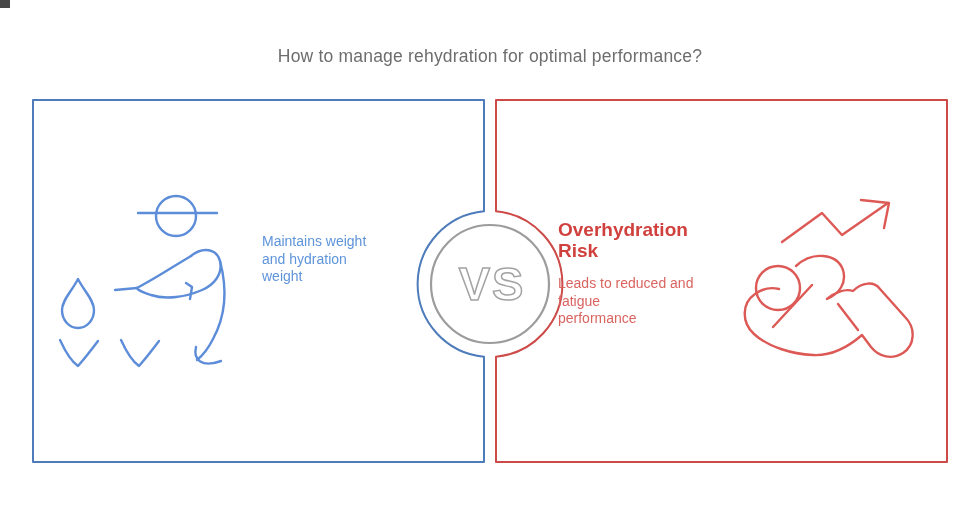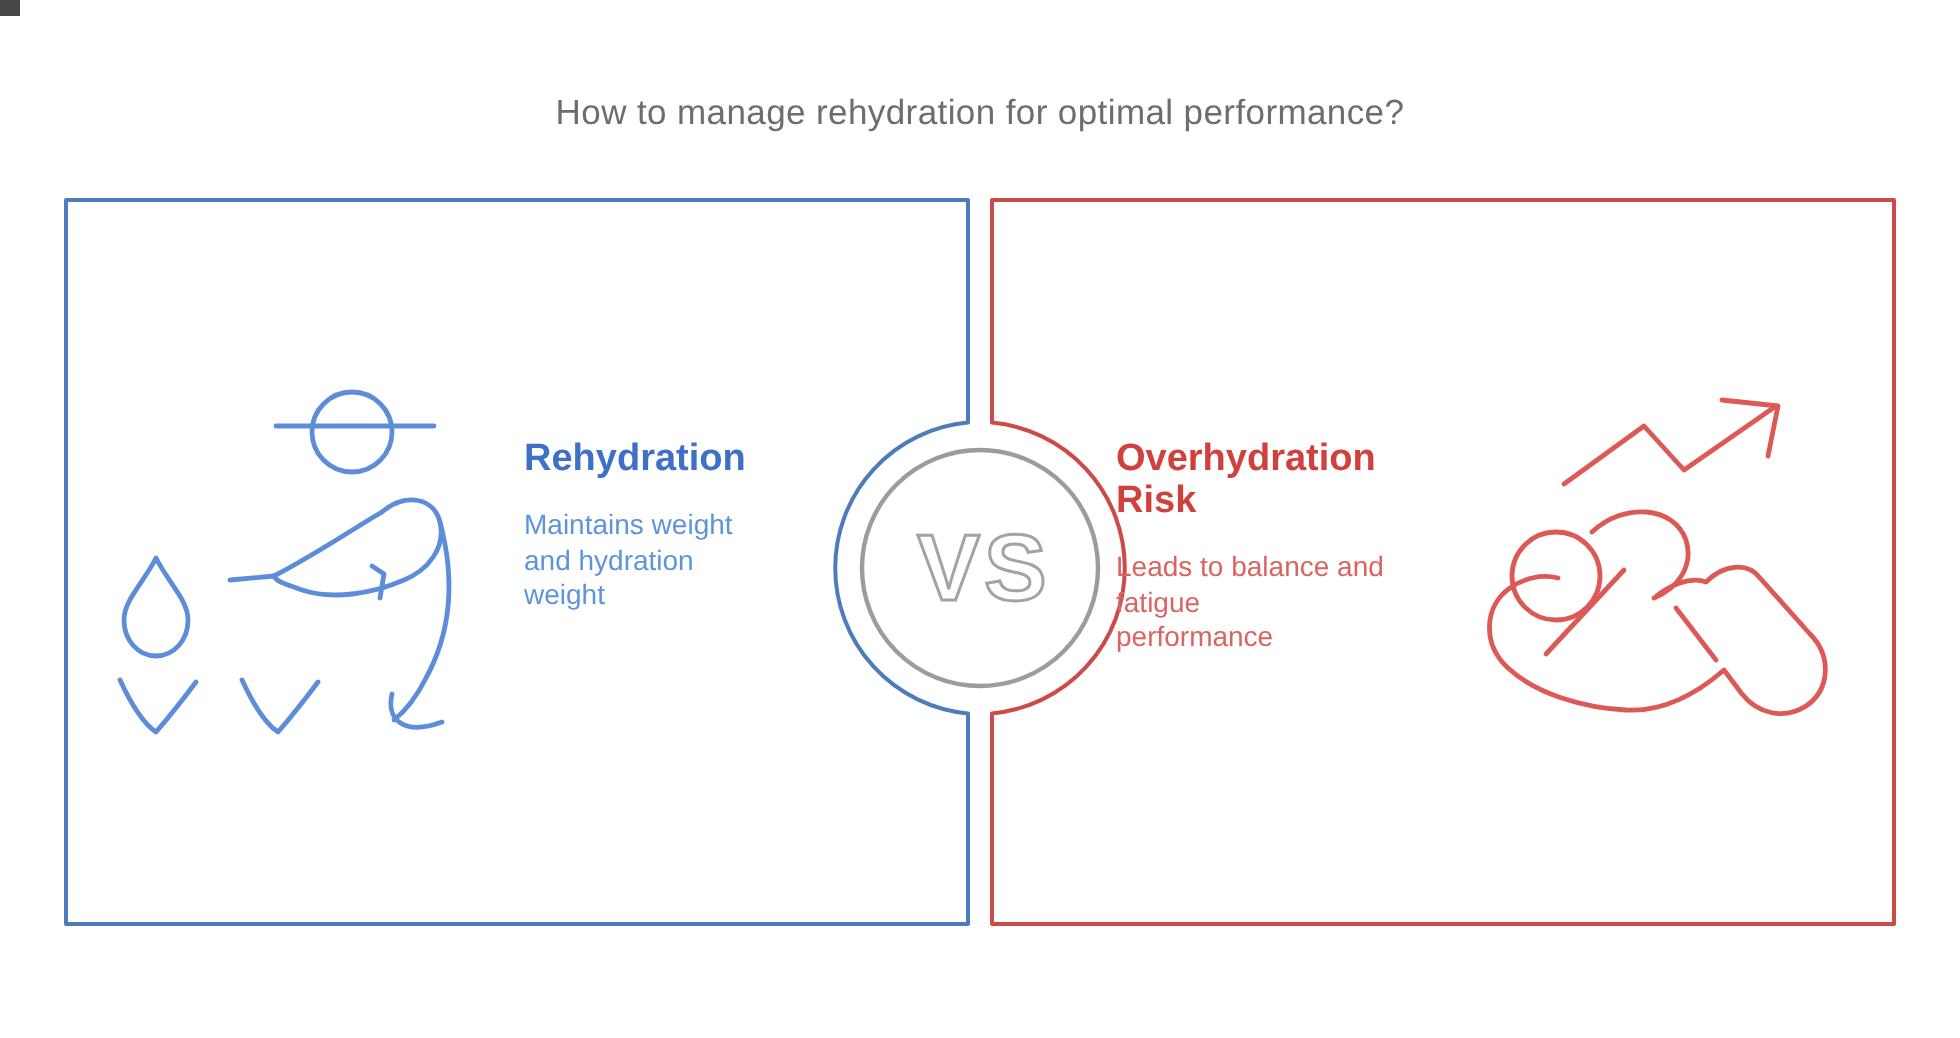--- a/index.html
+++ b/index.html
@@ -66,34 +66,33 @@
       <path d="M861 200 L889 203 L884 228"></path>
       <circle cx="778" cy="288" r="22"></circle>
       <path d="M812 285 L773 327"></path>
       <path d="M796 266 C812 251 837 253 843 270 C847 283 839 294 827 299 C834 293 845 288 853 291 C862 282 874 281 880 289 L905 317 C916 328 915 345 903 353 C892 360 879 357 871 347 L862 335 C847 348 830 356 813 355 C792 354 768 347 754 334 C741 322 742 303 755 294 C762 289 771 287 779 289"></path>
       <path d="M838 304 L858 330"></path>
     </g>
   </svg>
 
   <div class="ptext left">
     <div class="ptitle blue-title">
-      <span>Rehydration</span>
     </div>
     <div class="pdesc blue-desc">
       <span>Maintains weight</span>
       <span>and hydration</span>
       <span>weight</span>
     </div>
   </div>
 
   <div class="ptext right">
     <div class="ptitle red-title">
       <span>Overhydration</span>
       <span>Risk</span>
     </div>
     <div class="pdesc red-desc">
-      <span>Leads to balance and</span>
+      <span>Leads to reduced and</span>
       <span>fatigue</span>
       <span>performance</span>
     </div>
   </div>
 
 </div>
 
 </body></html>

